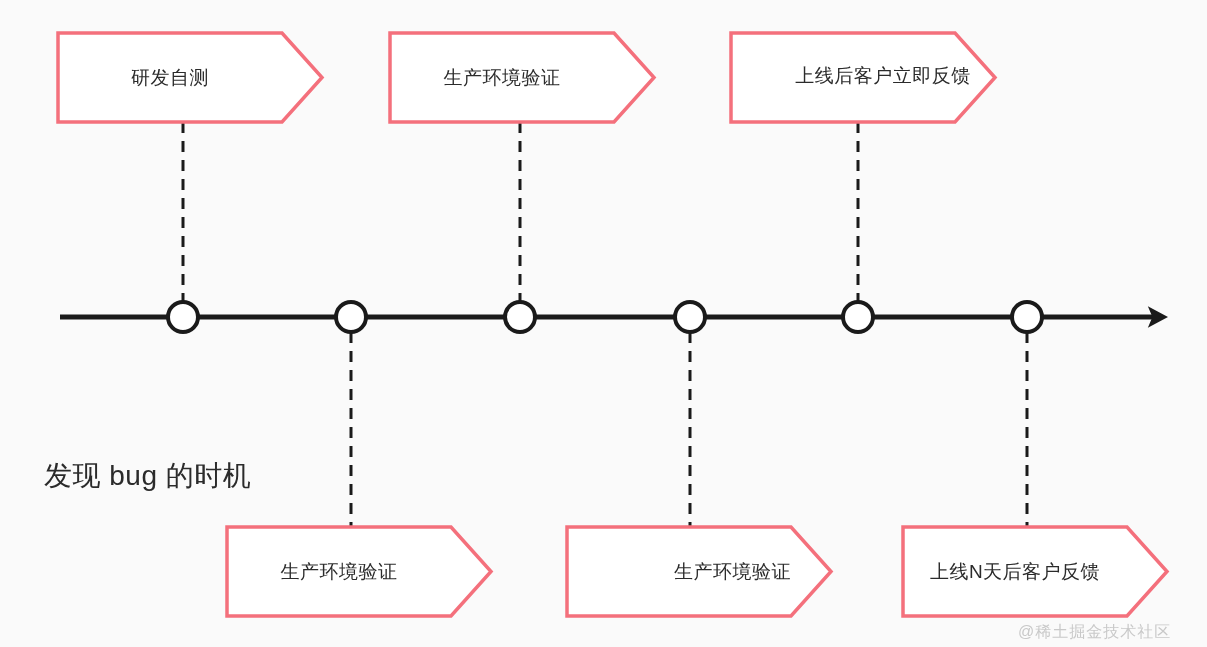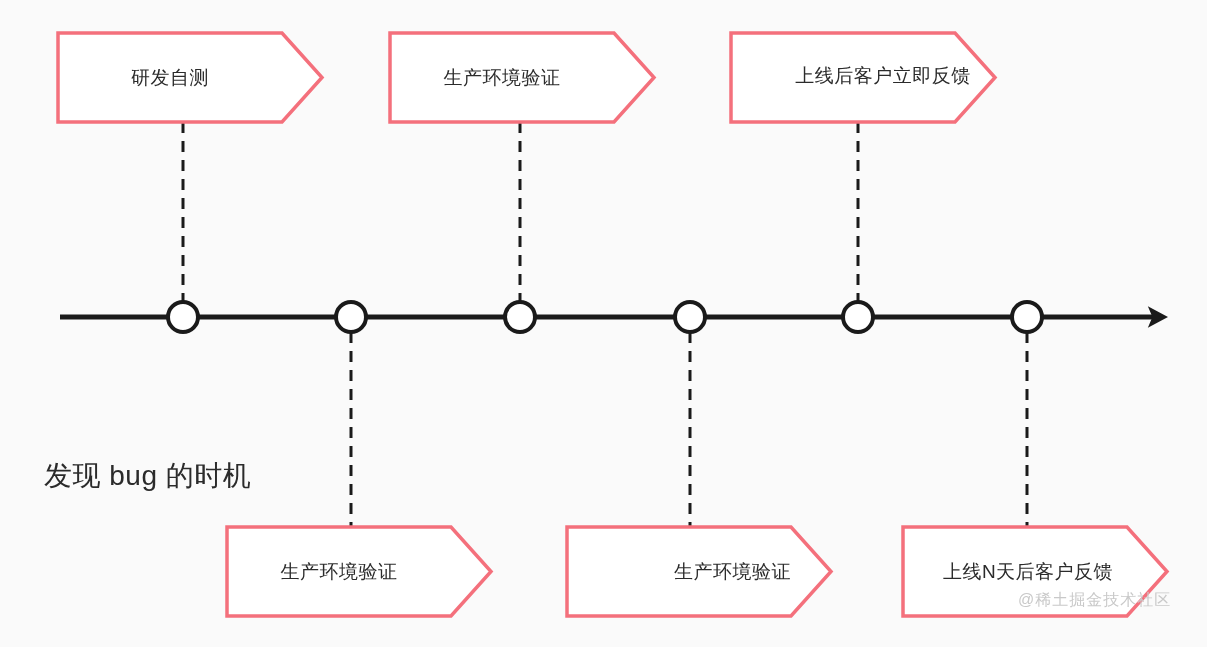--- a/index.html
+++ b/index.html
@@ -88,20 +88,20 @@
       <polygon points="567,527 791,527 831,571.5 791,616 567,616" fill="#ffffff" stroke="#f4707c" stroke-width="3.5" stroke-linejoin="miter"></polygon>
       <polygon points="903,527 1127,527 1167,571.5 1127,616 903,616" fill="#ffffff" stroke="#f4707c" stroke-width="3.5" stroke-linejoin="miter"></polygon>
     </svg>
 
   <div id="labels-layer">
       <div class="banner-label" style="left: 58px; top: 67.5px; width: 224px;">研发自测</div>
       <div class="banner-label" style="left: 390px; top: 67.5px; width: 224px;">生产环境验证</div>
       <div class="banner-label" style="left: 771px; top: 67.5px; width: 224px; font-family: Liberation Mono, monospace;">上线后客户立即反馈</div>
       <div class="banner-label" style="left: 227px; top: 561.5px; width: 224px;">生产环境验证</div>
       <div class="banner-label" style="left: 567px; top: 561.5px; width: 224px; text-align: right;">生产环境验证</div>
-      <div class="banner-label" style="left: 903px; top: 561.5px; width: 224px; padding-left: 13px;">上线N天后客户反馈</div>
+      <div class="banner-label" style="left: 903px; top: 561.5px; width: 224px;">上线N天后客户反馈</div>
     </div>
 
   <div class="axis-caption" id="axis-caption" style="left: 44px; top: 462px;">发现 bug 的时机</div>
 
-  <div class="watermark" id="watermark" style="left: 1018px; top: 592px; text-align: right;">@稀土掘金技术社区</div>
+  <div class="watermark" id="watermark" style="left: 1018px; top: 624px; text-align: right;">@稀土掘金技术社区</div>
 
 </div>
 
 </body></html>

